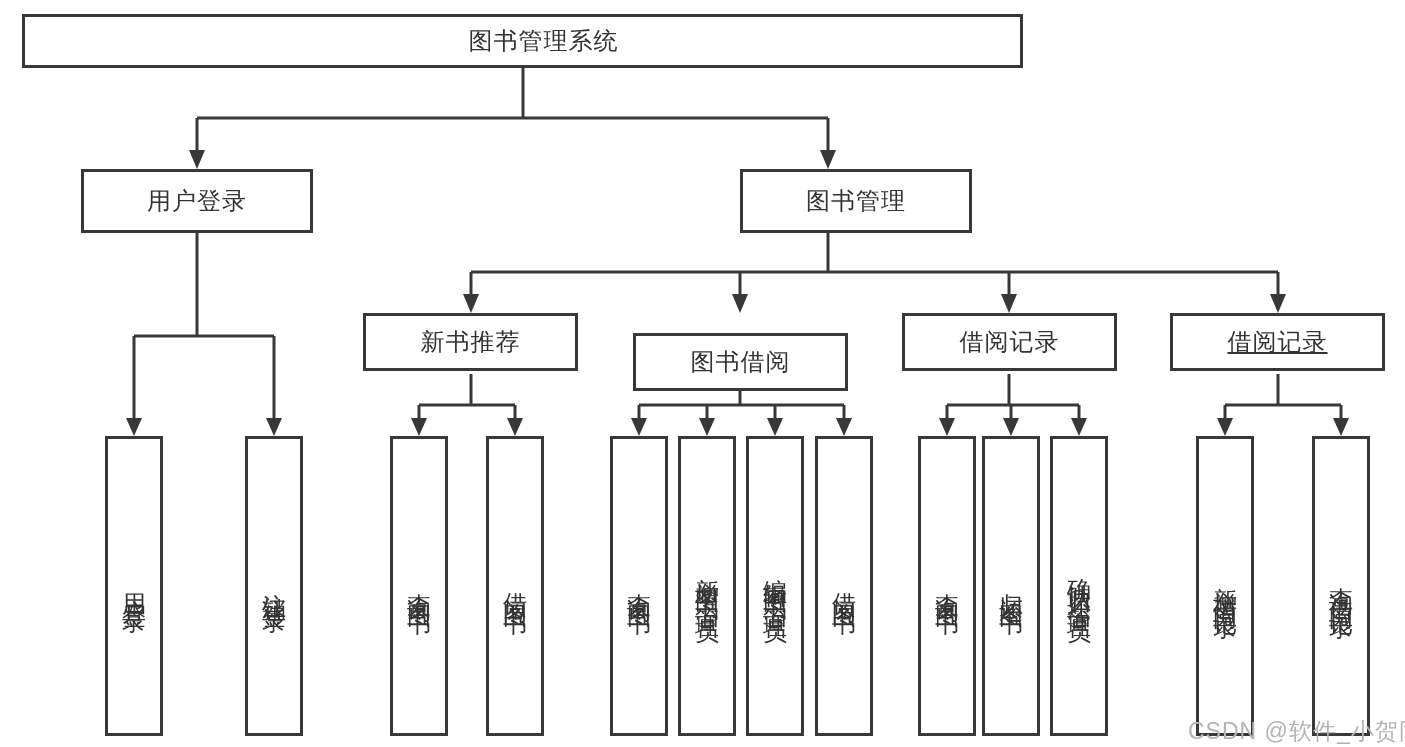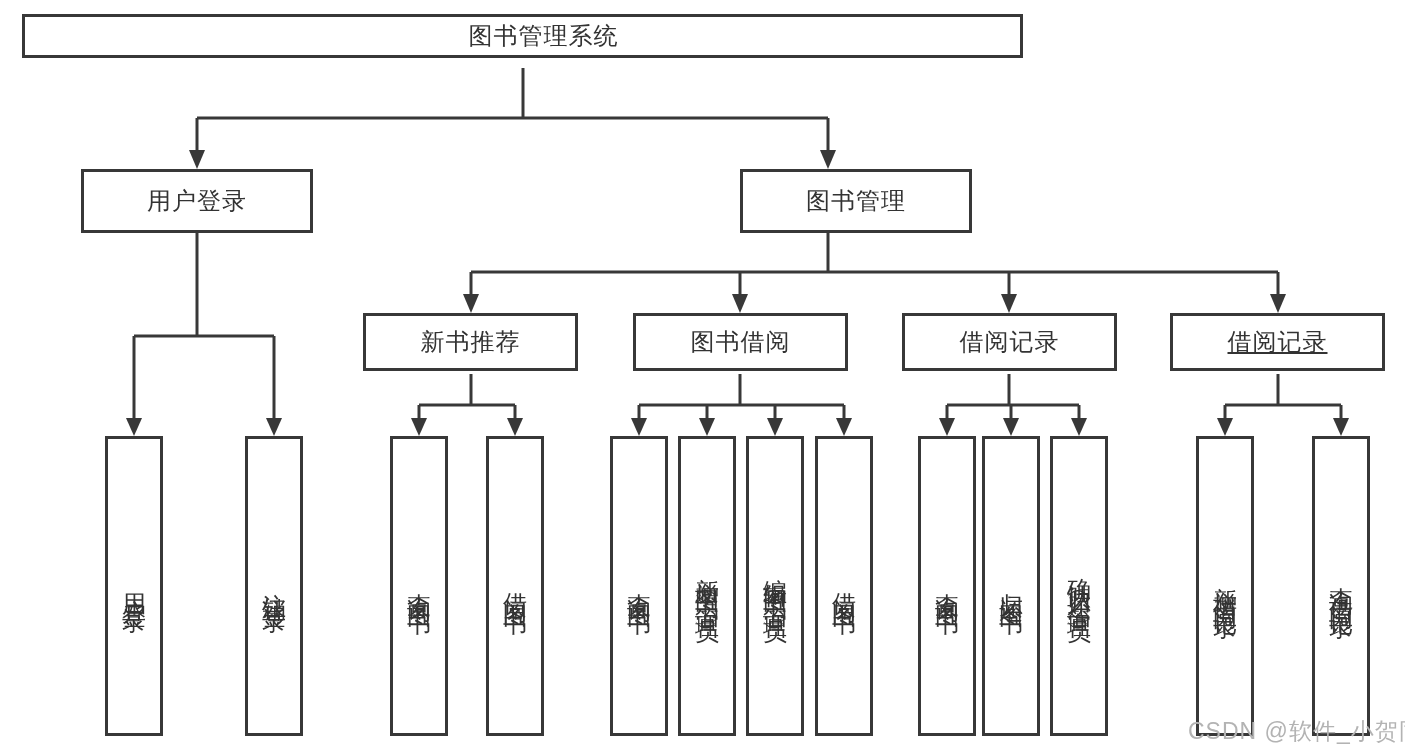--- a/index.html
+++ b/index.html
@@ -35,21 +35,21 @@
     height: 300px;
   }
   .vtext {
     writing-mode: vertical-rl;
     text-orientation: mixed;
     line-height: 1;
     letter-spacing: 6px;
     font-size: 24px;
     white-space: nowrap;
   }
-  .lvl1 { left: 22px;  top: 14px;  width: 1001px; height: 44px; padding-left: 42px; }
+  .lvl1 { left: 22px;  top: 14px;  width: 1001px; height: 54px; padding-left: 42px; }
   .lvl2 { top: 169px; height: 64px; width: 232px; }
   .lvl3 { top: 313px; height: 58px; width: 215px; }
   #watermark {
     position: absolute;
     left: 1188px;
     top: 716px;
     font-size: 23px;
     color: #b3b3b3;
     letter-spacing: 1px;
     white-space: nowrap;
@@ -137,21 +137,21 @@
   <div class="box lvl2" style="left:81px;">
     <span>用户登录</span>
   </div>
   <div class="box lvl2" style="left:740px;">
     <span>图书管理</span>
   </div>
 
   <div class="box lvl3" style="left:363px;">
     <span>新书推荐</span>
   </div>
-  <div class="box lvl3" style="left:633px;">
+  <div class="box lvl3" style="left:633px;margin-top:20px;">
     <span>图书借阅</span>
   </div>
   <div class="box lvl3" style="left:902px;">
     <span>借阅记录</span>
   </div>
   <div class="box lvl3" style="left:1170px;text-decoration:underline;">
     <span>借阅记录</span>
   </div>
 
   <div class="box leaf" style="left:105px;">

